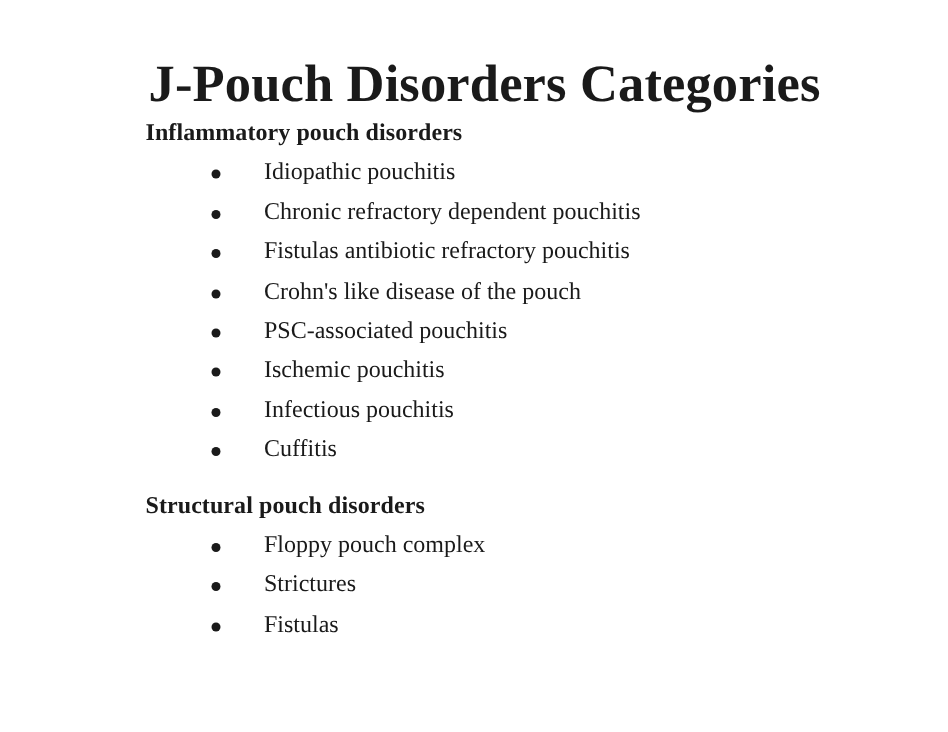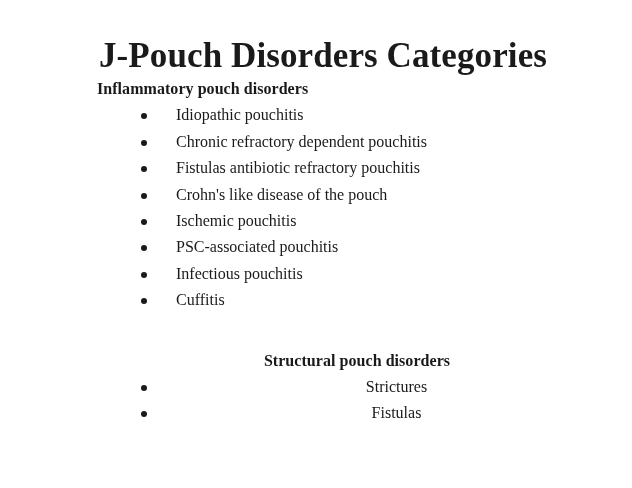--- a/index.html
+++ b/index.html
@@ -35,22 +35,21 @@
   .body-block {
     position: absolute;
     left: 97px;
     top: 76px;
     width: 520px;
   }
   .section {
     margin: 0;
   }
   .section + .section {
-    margin-top: 34px;
-    text-align: center;
+    margin-top: 11px;
   }
   .section-heading {
     font-size: 16px;
     font-weight: bold;
     line-height: 26.4px;
     letter-spacing: 0.05px;
     white-space: nowrap;
   }
   .bullet-list {
     list-style: none;
@@ -109,42 +108,46 @@
         <li class="bullet-item">
           <span class="bullet-marker"></span>
           <span class="bullet-text">Fistulas antibiotic refractory pouchitis</span>
         </li>
         <li class="bullet-item">
           <span class="bullet-marker"></span>
           <span class="bullet-text">Crohn's like disease of the pouch</span>
         </li>
         <li class="bullet-item">
           <span class="bullet-marker"></span>
-          <span class="bullet-text">Ischemic pouchitis</span>
+          <span class="bullet-text">PSC-associated pouchitis</span>
         </li>
         <li class="bullet-item">
           <span class="bullet-marker"></span>
-          <span class="bullet-text">PSC-associated pouchitis</span>
+          <span class="bullet-text">Ischemic pouchitis</span>
         </li>
         <li class="bullet-item">
           <span class="bullet-marker"></span>
           <span class="bullet-text">Infectious pouchitis</span>
         </li>
         <li class="bullet-item">
           <span class="bullet-marker"></span>
           <span class="bullet-text">Cuffitis</span>
         </li>
       </ul>
     </section>
 
     <section class="section">
       <div class="section-heading">Structural pouch disorders</div>
       <ul class="bullet-list">
         <li class="bullet-item">
           <span class="bullet-marker"></span>
+          <span class="bullet-text">Floppy pouch complex</span>
+        </li>
+        <li class="bullet-item">
+          <span class="bullet-marker"></span>
           <span class="bullet-text">Strictures</span>
         </li>
         <li class="bullet-item">
           <span class="bullet-marker"></span>
           <span class="bullet-text">Fistulas</span>
         </li>
       </ul>
     </section>
 
   </div>

